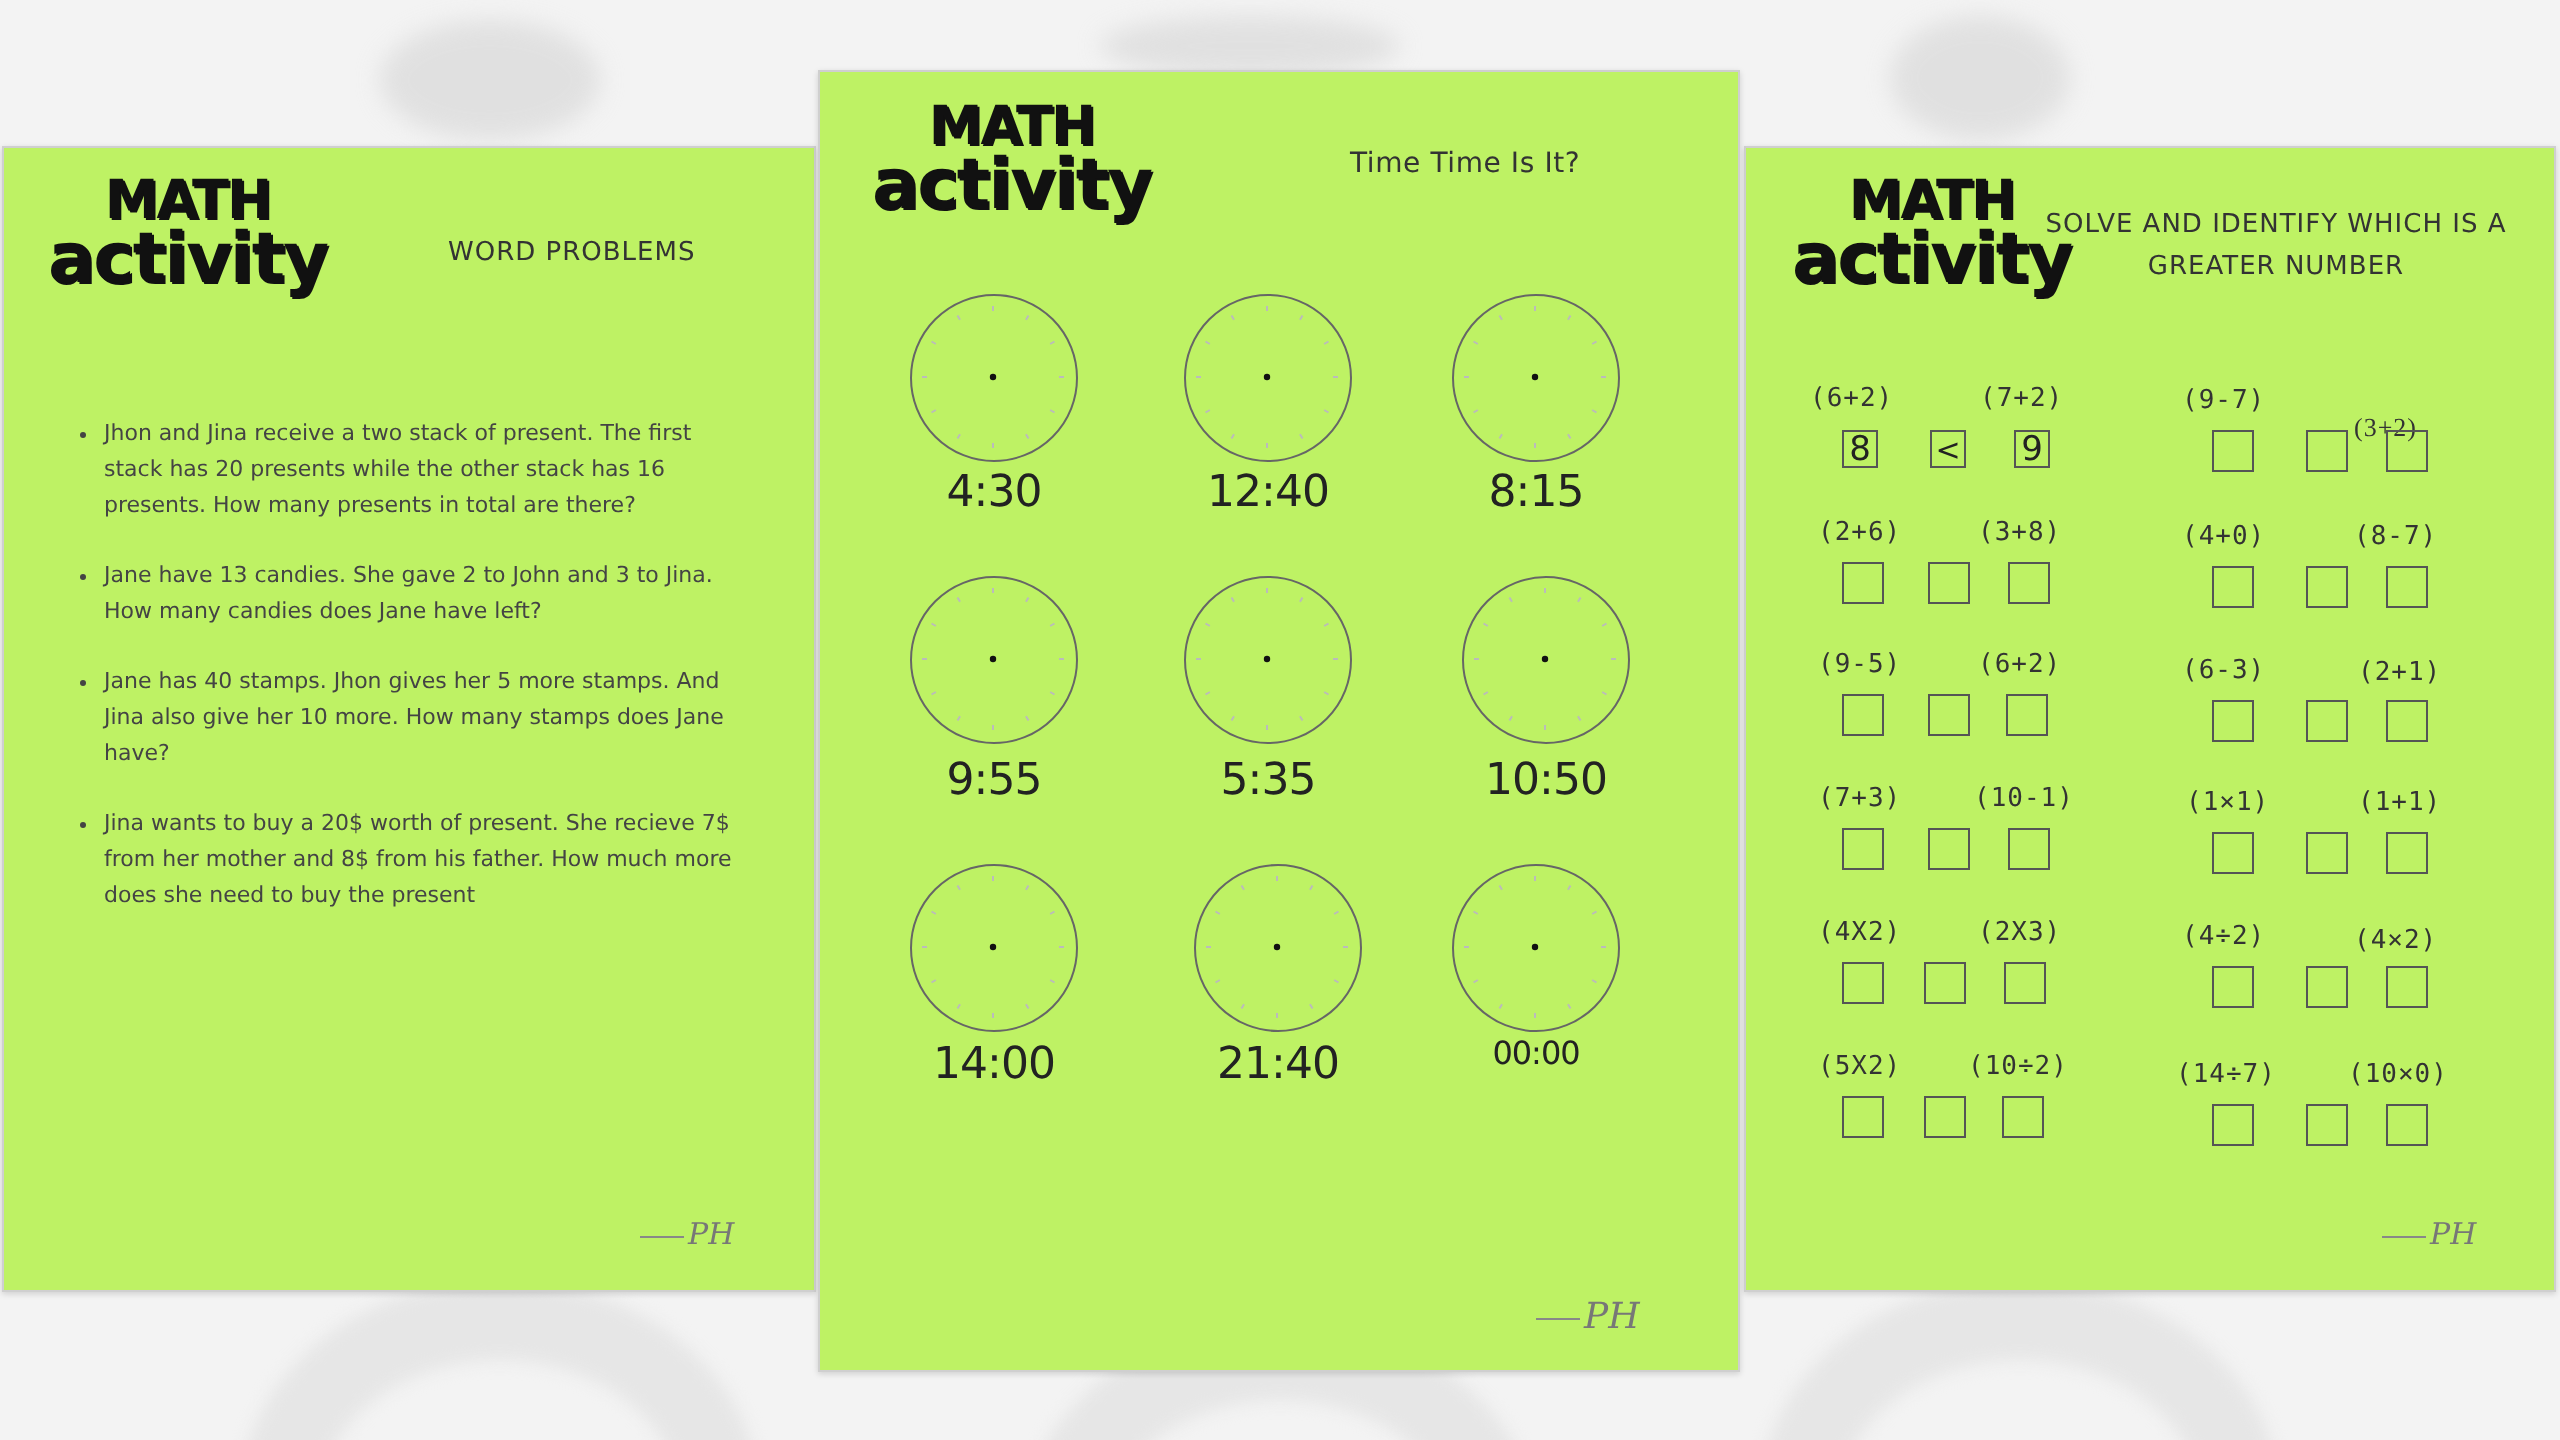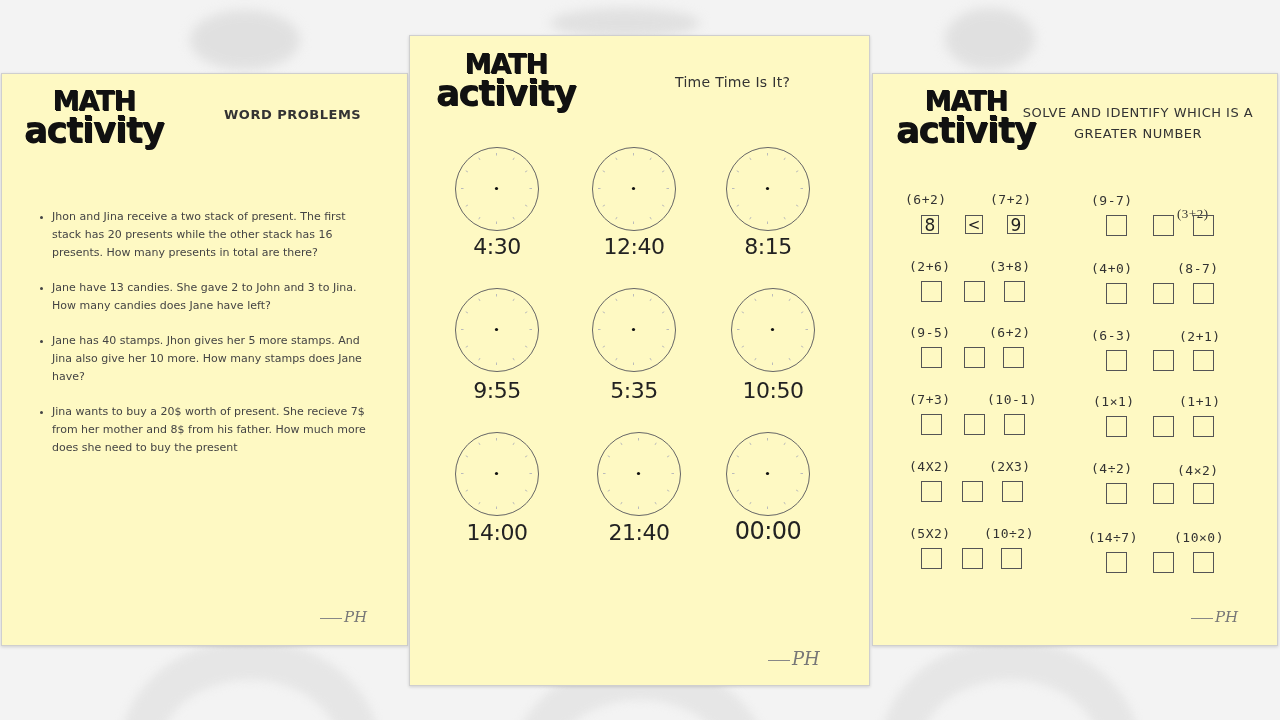--- a/index.html
+++ b/index.html
@@ -19,21 +19,21 @@
       opacity: 0.7;
     }
     .bg-ring {
       position: absolute;
       border-radius: 50%;
       border: 40px solid #e6e6e6;
       filter: blur(4px);
     }
     .page {
       position: absolute;
-      background: #fef9c3;
+      background: #bef264;
       border: 1px solid #cfcfcf;
       box-shadow: 0 1px 3px rgba(0,0,0,0.15);
     }
     #page-left { left: 1px; top: 73px; width: 407px; height: 573px; }
     #page-center { left: 409px; top: 35px; width: 461px; height: 651px; z-index: 2; }
     #page-right { left: 872px; top: 73px; width: 406px; height: 573px; }
 
     .logo {
       position: absolute;
       font-family: "DejaVu Sans", sans-serif;
@@ -152,21 +152,21 @@
 <div class="bg-blob" style="left:945px; top:8px; width:90px; height:62px;"></div>
 <div class="bg-ring" style="left:120px; top:640px; width:260px; height:220px;"></div>
 <div class="bg-ring" style="left:510px; top:660px; width:260px; height:220px;"></div>
 <div class="bg-ring" style="left:880px; top:640px; width:260px; height:220px;"></div>
 
 <div class="page" id="page-left">
   <div class="logo" style="left:22px; top:14px;">
     <span class="l1">MATH</span>
     <span class="l2">activity</span>
   </div>
-  <div class="sheet-title" style="left:222px; top:33px;font-weight:bold;">WORD PROBLEMS</div>
+  <div class="sheet-title" style="left:222px; top:45px;">WORD PROBLEMS</div>
   <ul class="problems">
     <li>Jhon and Jina receive a two stack of present. The first stack has 20 presents while the other stack has 16 presents. How many presents in total are there?</li>
     <li>Jane have 13 candies. She gave 2 to John and 3 to Jina. How many candies does Jane have left?</li>
     <li>Jane has 40 stamps. Jhon gives her 5 more stamps. And Jina also give her 10 more. How many stamps does Jane have?</li>
     <li>Jina wants to buy a 20$ worth of present. She recieve 7$ from her mother and 8$ from his father. How much more does she need to buy the present</li>
   </ul>
   <div class="signature" style="left:318px; top:534px; font-size:15px;">
     <span class="dash"></span><span>PH</span>
   </div>
 </div>
@@ -353,21 +353,21 @@
             <line x1="57" y1="69.07883832488648" x2="58.25" y2="71.24390183434758" stroke="#bbb" stroke-width="1"></line>
             <line x1="40.50000000000001" y1="73.5" x2="40.50000000000001" y2="76" stroke="#bbb" stroke-width="1"></line>
             <line x1="24.00000000000001" y1="69.07883832488648" x2="22.75000000000001" y2="71.24390183434758" stroke="#bbb" stroke-width="1"></line>
             <line x1="11.921161675113535" y1="57.000000000000014" x2="9.756098165652439" y2="58.250000000000014" stroke="#bbb" stroke-width="1"></line>
             <line x1="7.5" y1="40.50000000000001" x2="5" y2="40.50000000000001" stroke="#bbb" stroke-width="1"></line>
             <line x1="11.921161675113527" y1="23.999999999999996" x2="9.756098165652428" y2="22.749999999999996" stroke="#bbb" stroke-width="1"></line>
             <line x1="23.999999999999986" y1="11.921161675113535" x2="22.749999999999986" y2="9.756098165652439" stroke="#bbb" stroke-width="1"></line>
             <circle cx="40.5" cy="40.5" r="1.6" fill="#111"></circle>
           </svg>
         </div>
-      <span class="clock-label" style="margin-top:1px; font-size:24px;">00:00</span>
+      <span class="clock-label" style="margin-top:1px; font-size:16px;">00:00</span>
     </div>
   </div>
 
   <div class="signature" style="left:358px; top:612px; font-size:18px;">
     <span class="dash"></span><span>PH</span>
   </div>
 </div>
 
 <div class="page" id="page-right">
   <div class="logo" style="left:23px; top:14px;">

